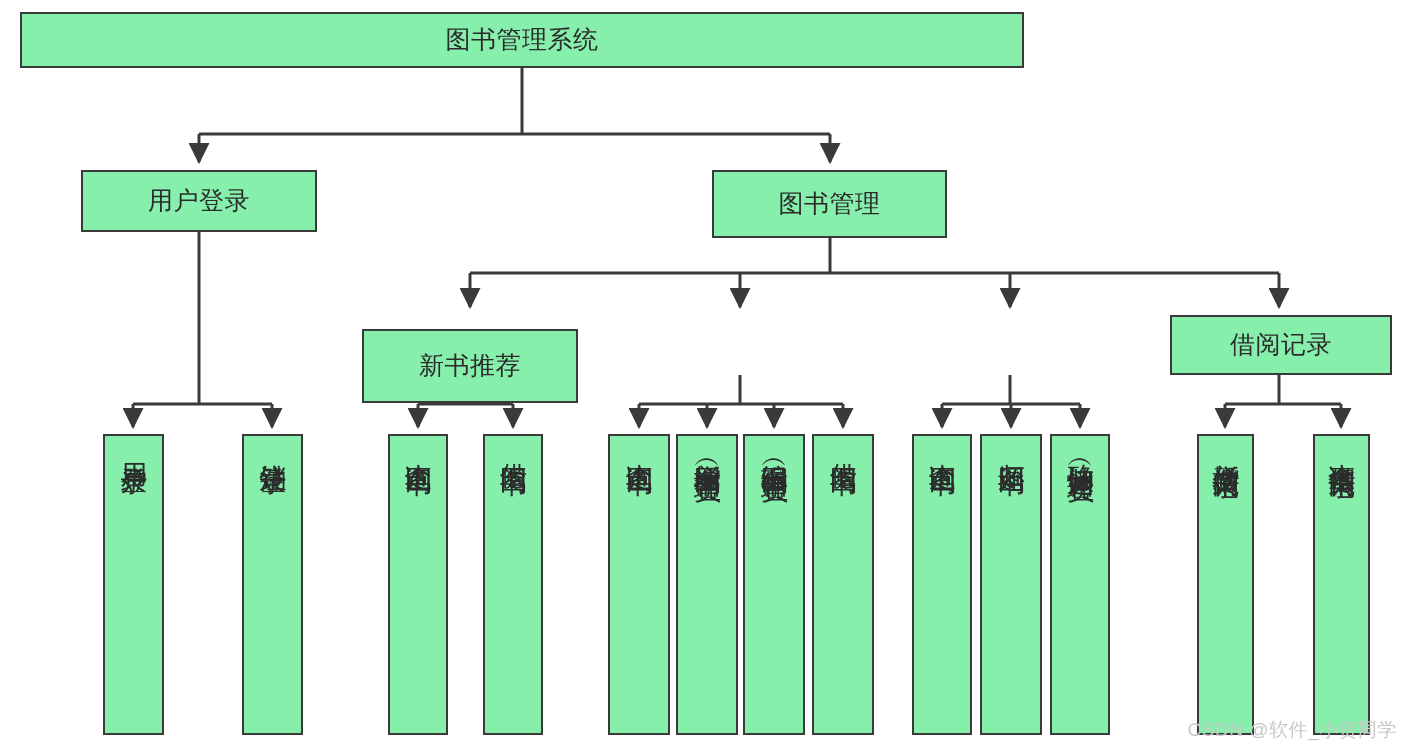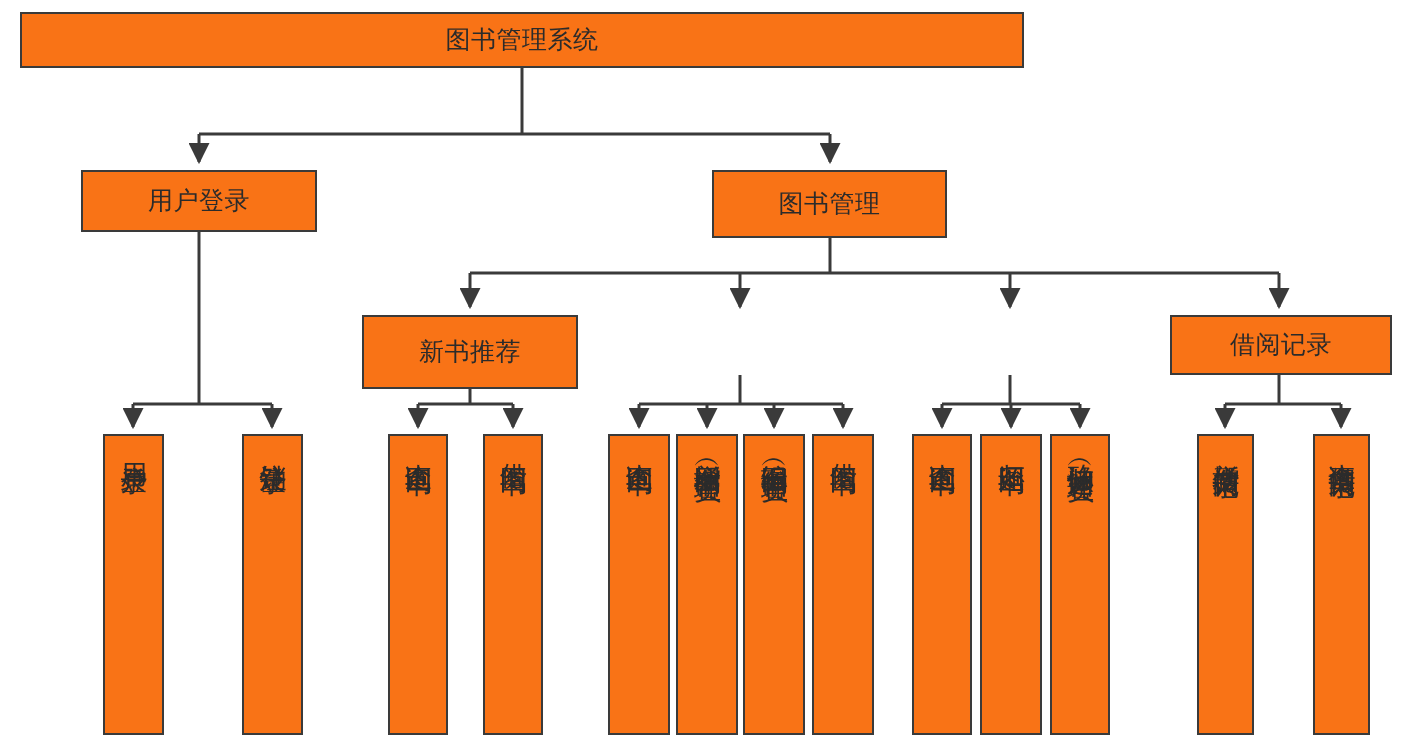--- a/index.html
+++ b/index.html
@@ -19,21 +19,21 @@
     position: absolute;
     left: 0; top: 0;
     width: 1405px;
     height: 747px;
     pointer-events: none;
   }
   .node {
     position: absolute;
     box-sizing: border-box;
     border: 2px solid #3a3a3a;
-    background: #f97316;
+    background: #86efac;
     display: flex;
     align-items: center;
     justify-content: center;
     color: #2b2b2b;
   }
   .node .label {
     display: block;
     text-align: center;
     line-height: 1.18;
     white-space: nowrap;
@@ -129,21 +129,21 @@
     <span class="label">图书管理系统</span>
   </div>
 
   <div class="node horiz" style="left:81px; top:170px; width:236px; height:62px;">
     <span class="label">用户登录</span>
   </div>
   <div class="node horiz" style="left:712px; top:170px; width:235px; height:68px;">
     <span class="label">图书管理</span>
   </div>
 
-  <div class="node horiz" style="left:362px; top:315px; width:216px; height:74px;">
+  <div class="node horiz" style="left:362px; top:329px; width:216px; height:74px;">
     <span class="label">新书推荐</span>
   </div>
   <div class="node horiz" style="left:1170px; top:315px; width:222px; height:60px;">
     <span class="label">借阅记录</span>
   </div>
 
   <div class="node vert" style="left:103px; top:434px; width:61px; height:301px;">
     <span class="label">用户登录</span>
   </div>
   <div class="node vert" style="left:242px; top:434px; width:61px; height:301px;">
@@ -176,14 +176,15 @@
   <div class="node vert" style="left:1050px; top:434px; width:60px; height:301px;">
     <span class="label">确认归还（管理员）</span>
   </div>
   <div class="node vert" style="left:1197px; top:434px; width:57px; height:301px;">
     <span class="label">新增借阅记录</span>
   </div>
   <div class="node vert" style="left:1313px; top:434px; width:57px; height:301px;">
     <span class="label">查询借阅记录</span>
   </div>
 
+  <div class="watermark">CSDN @软件_小贺同学</div>
 
 </div>
 
 </body></html>

